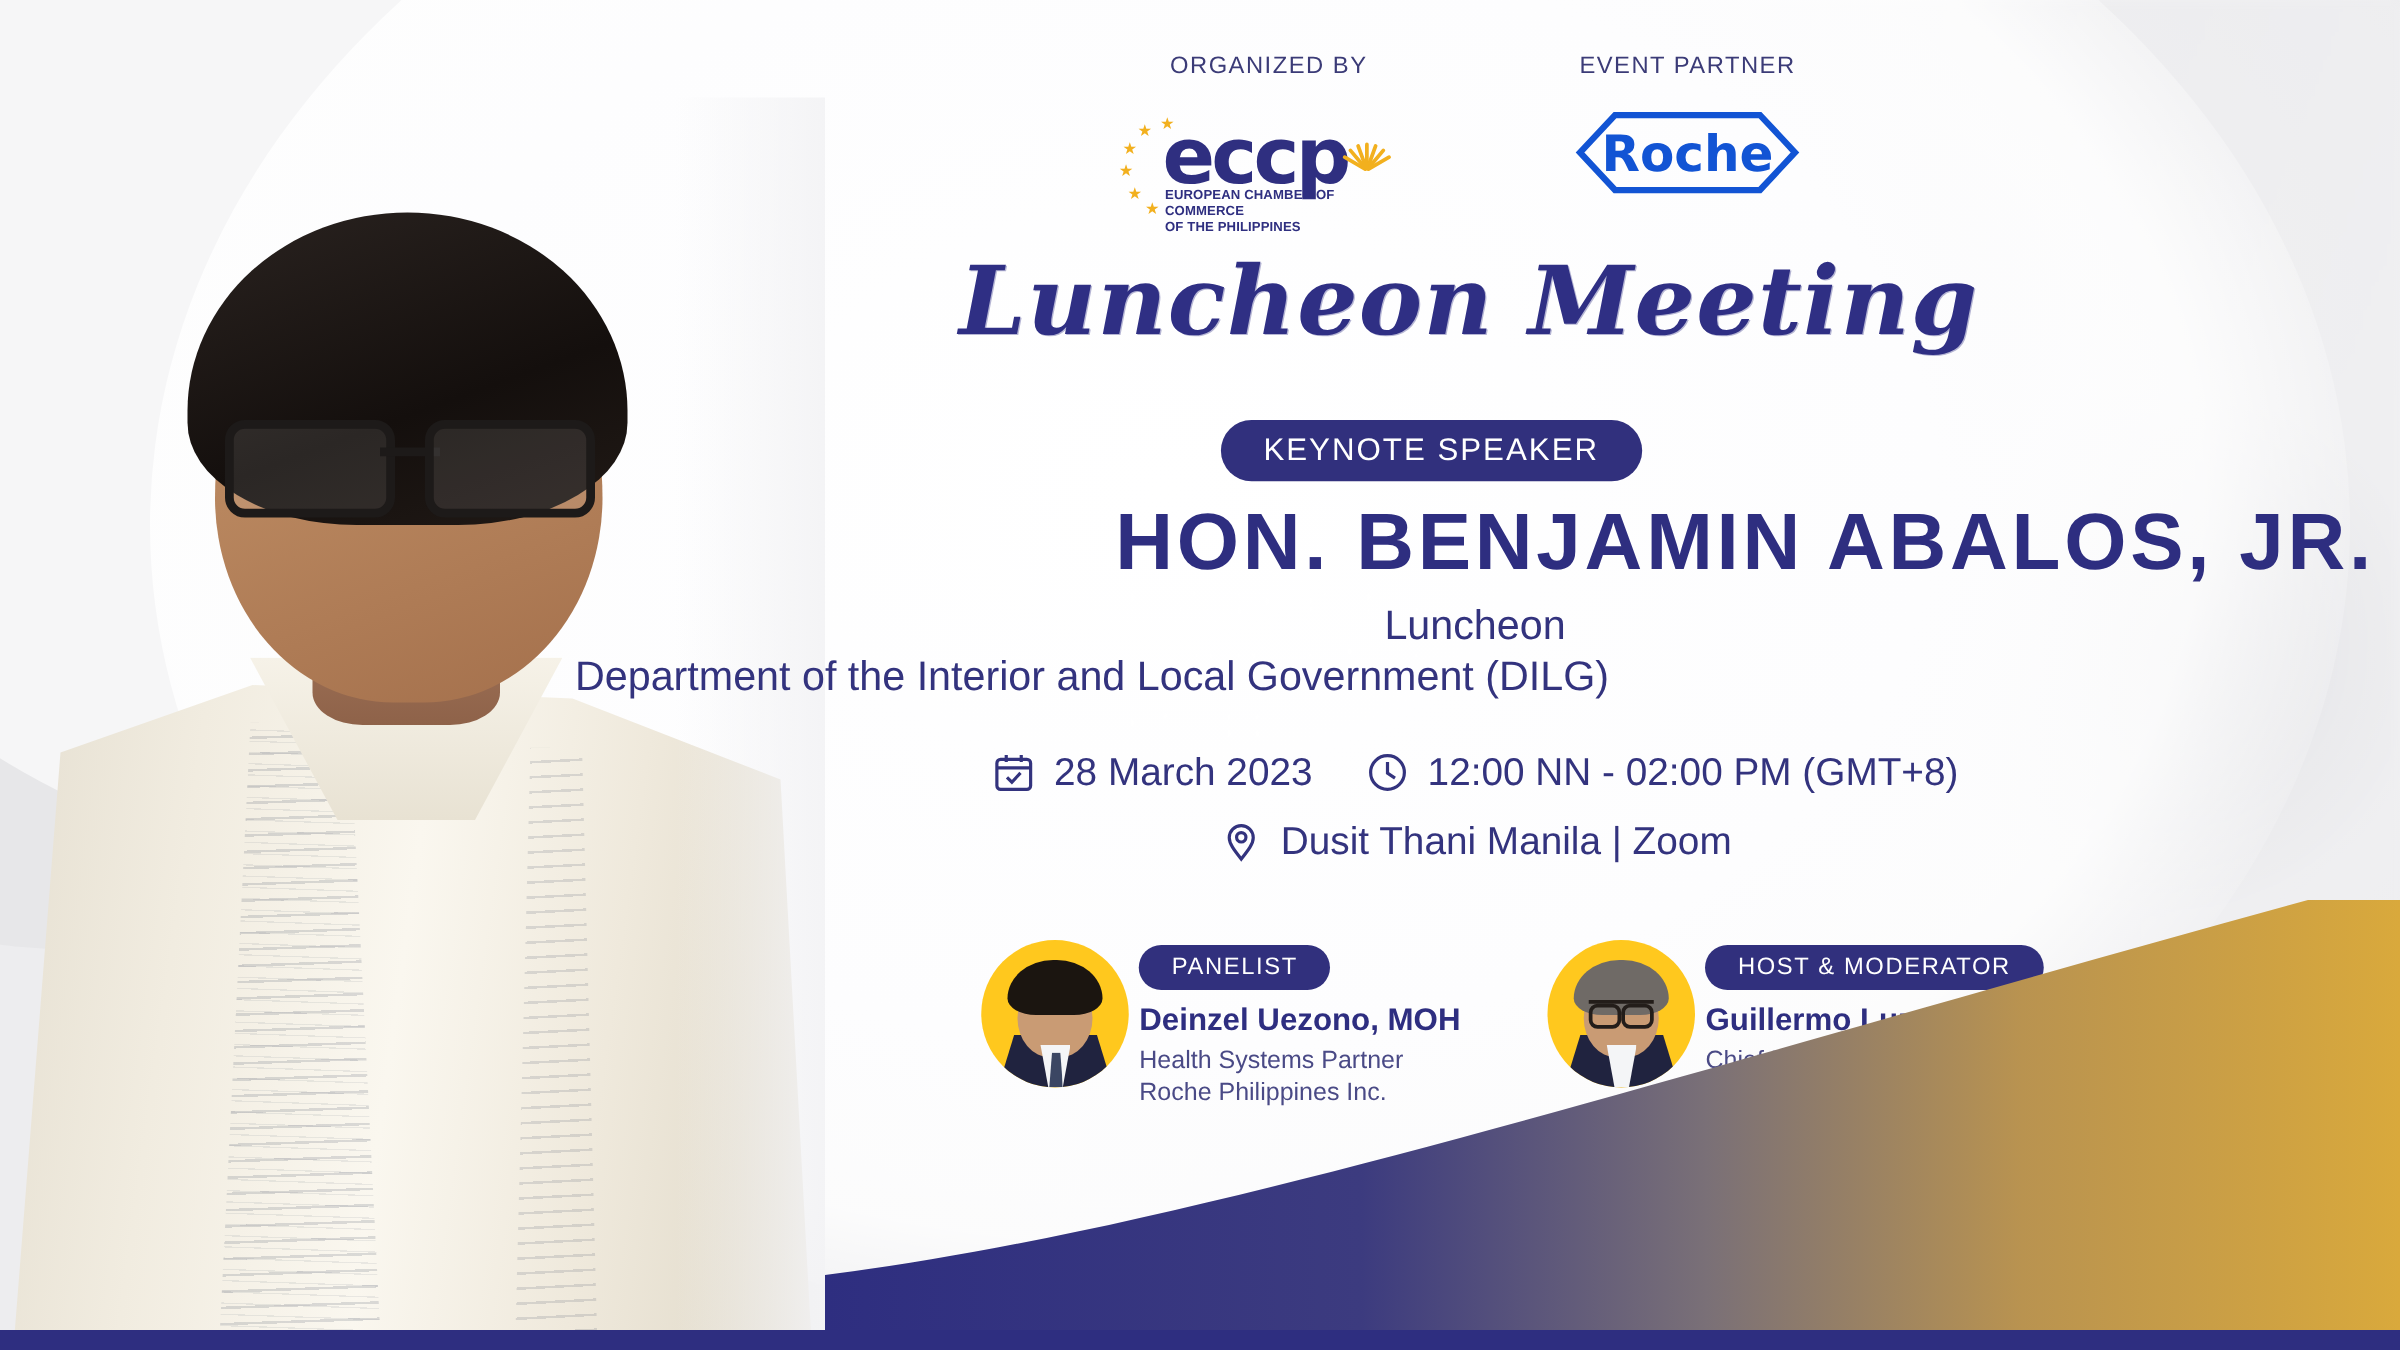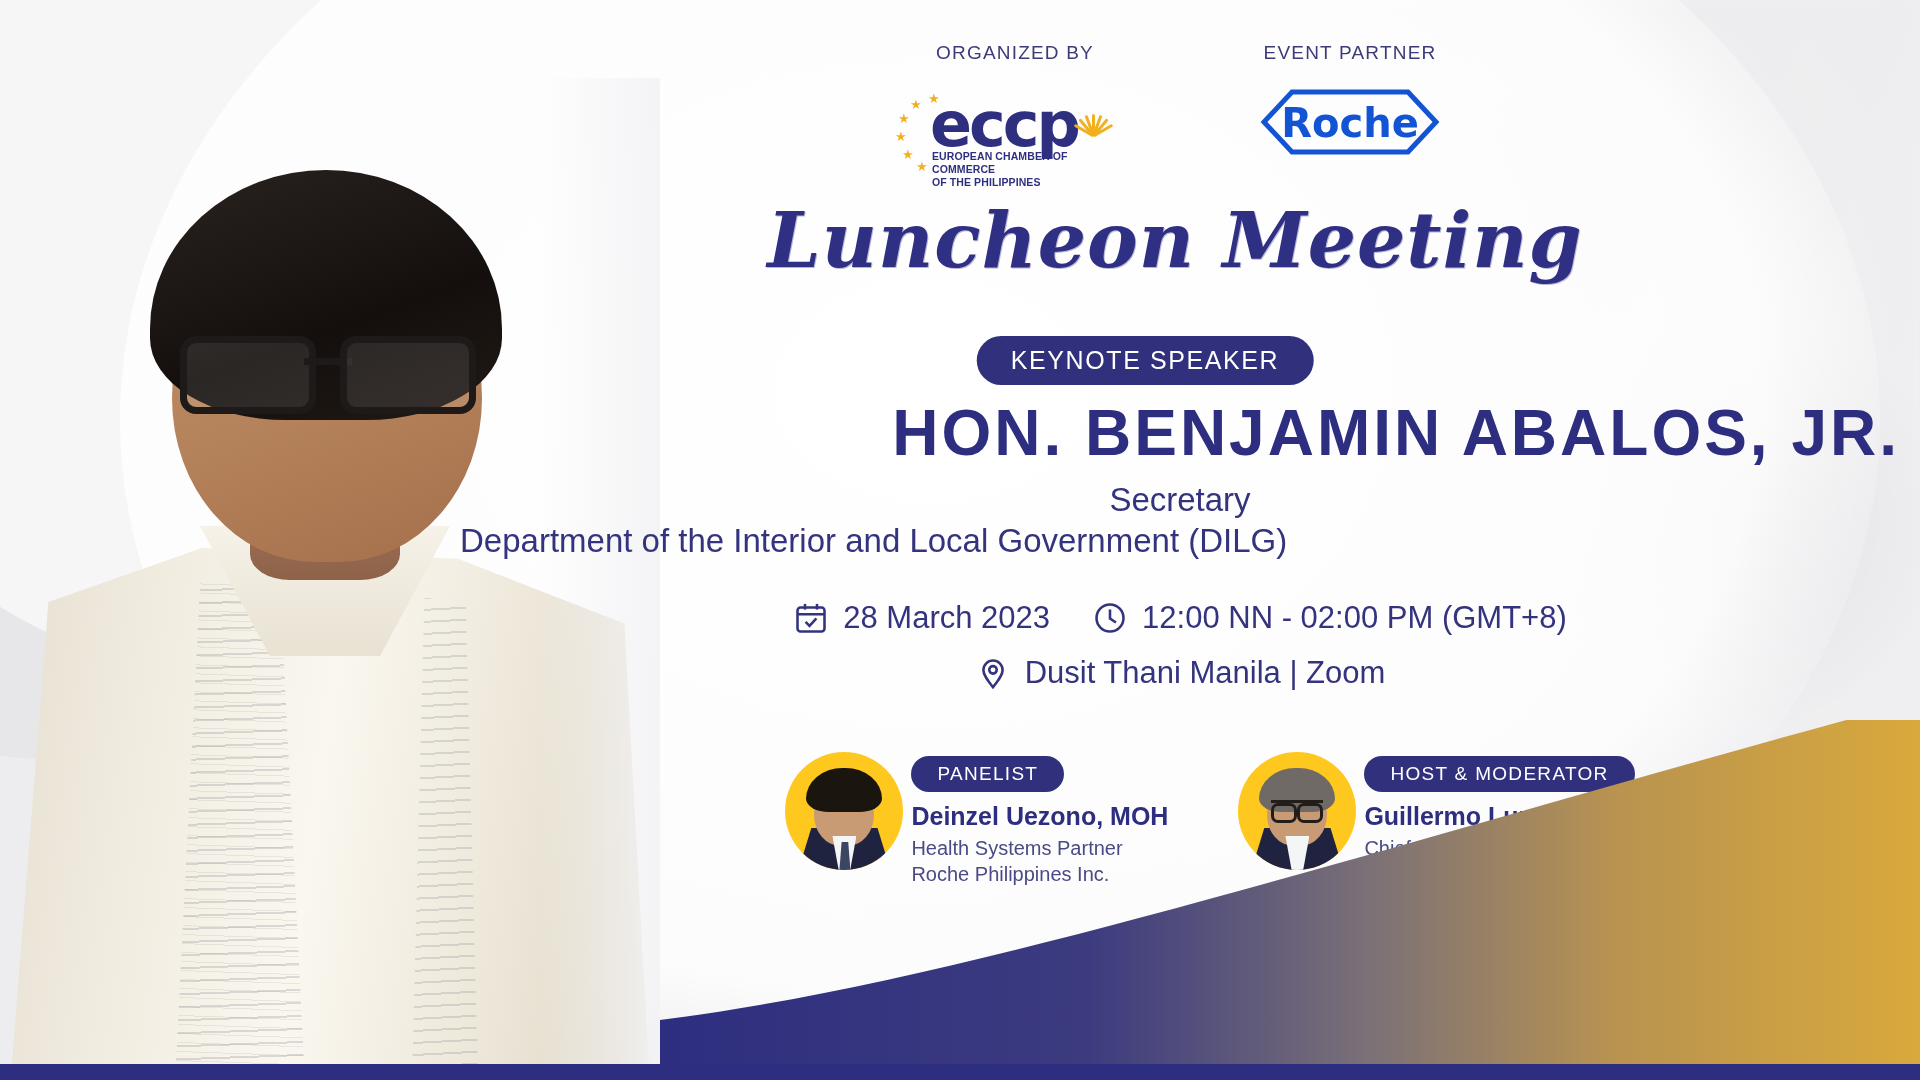--- a/index.html
+++ b/index.html
@@ -535,21 +535,21 @@
         </div>
       </div>
 
     </div>
 
     <div class="script-title">Luncheon Meeting</div>
 
     <div class="keynote-pill">KEYNOTE SPEAKER</div>
 
     <div class="speaker-name">HON.  BENJAMIN ABALOS, JR.</div>
-    <div class="speaker-role">Secretary</div>
+    <div class="speaker-role">Luncheon</div>
     <div class="speaker-org">Department of the Interior and Local Government (DILG)</div>
 
     <div class="meta-row dt">
       <div class="meta-item">
         <span class="ico">
           <svg width="36" height="36" viewBox="0 0 24 24" fill="none" stroke="#33337e" stroke-width="1.7">
             <rect x="3" y="5" width="18" height="16" rx="2"></rect>
             <line x1="3" y1="9.5" x2="21" y2="9.5"></line>
             <line x1="8" y1="2.6" x2="8" y2="6.4"></line>
             <line x1="16" y1="2.6" x2="16" y2="6.4"></line>

